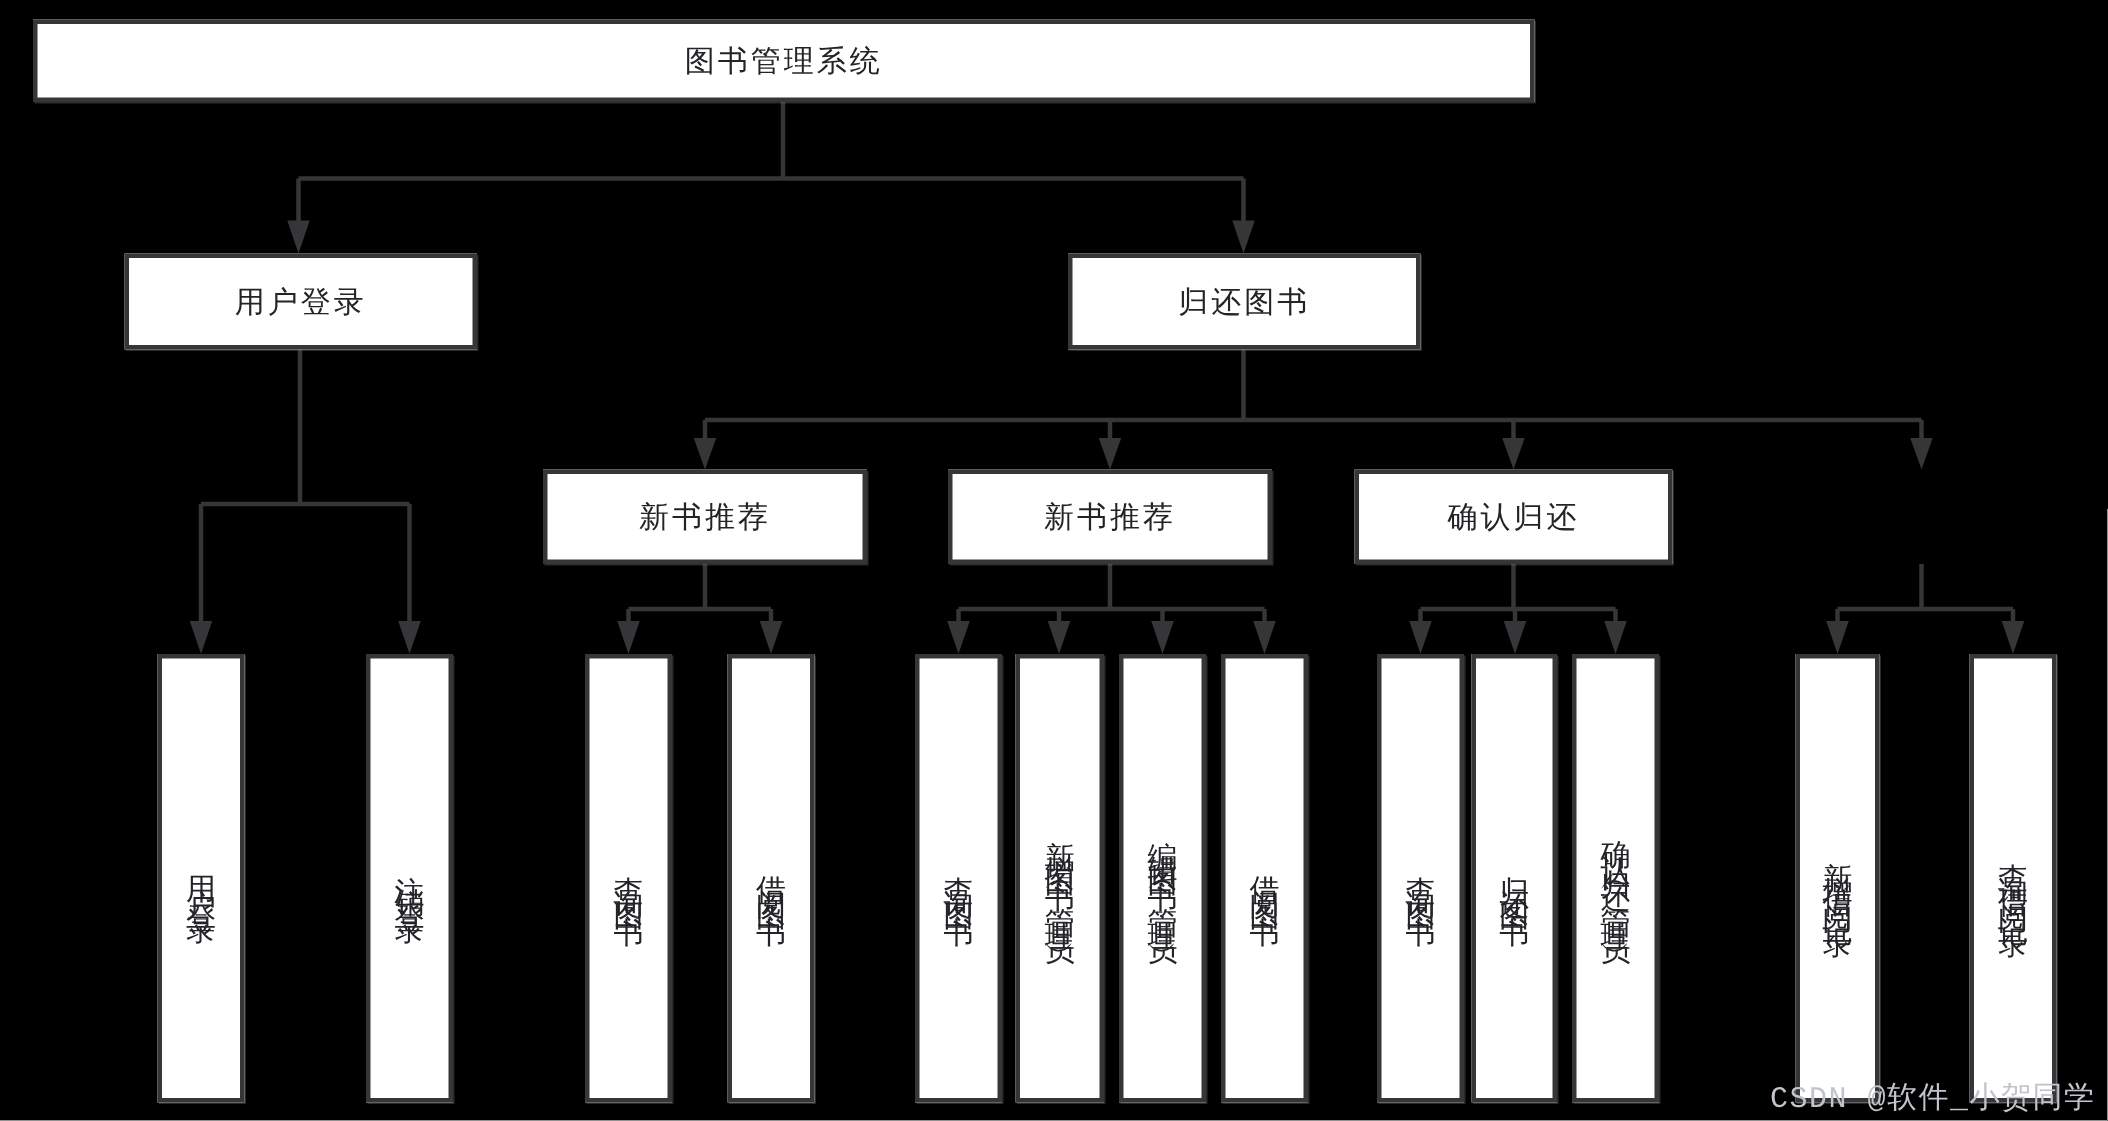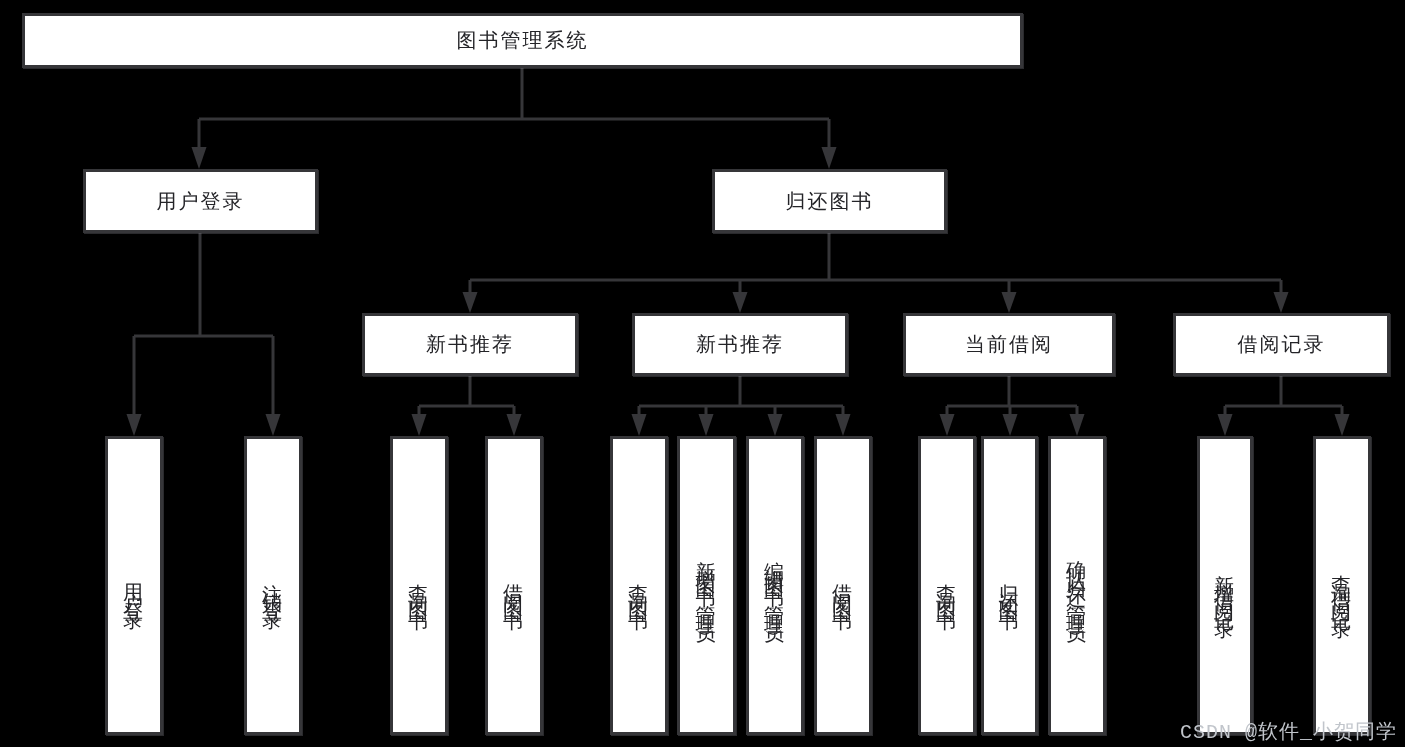--- a/index.html
+++ b/index.html
@@ -111,24 +111,21 @@
     <span>归还图书</span>
   </div>
 
   <div class="box h" style="left:362px; top:313px; width:216px; height:63px;">
     <span>新书推荐</span>
   </div>
   <div class="box h" style="left:632px; top:313px; width:216px; height:63px;">
     <span>新书推荐</span>
   </div>
   <div class="box h" style="left:903px; top:313px; width:212px; height:63px;">
-    <span>当前借阅</span>
-  </div>
-  <div class="box h" style="left:1173px; top:313px; width:217px; height:63px;">
-    <span>借阅记录</span>
+    <span>确认归还</span>
   </div>
 
   <div class="box v" style="left:105px; top:436px; width:58px; height:299px;">
     <span>用户登录</span>
   </div>
   <div class="box v" style="left:244px; top:436px; width:58px; height:299px;">
     <span>注销登录</span>
   </div>
 
   <div class="box v" style="left:390px; top:436px; width:58px; height:299px;">

